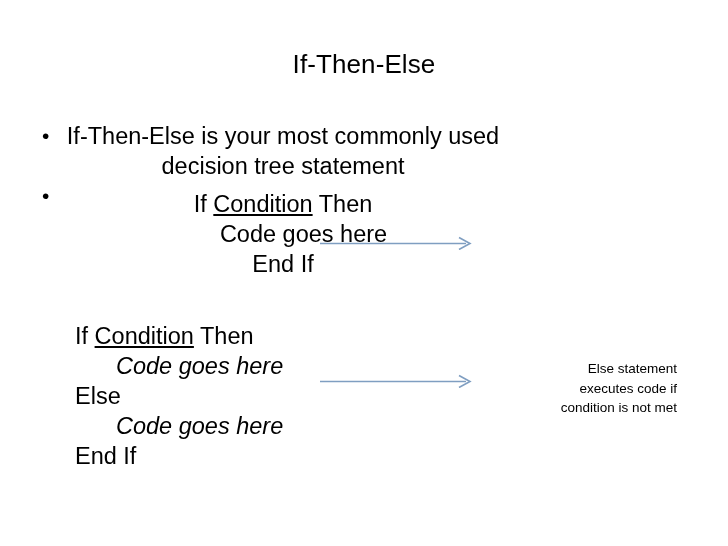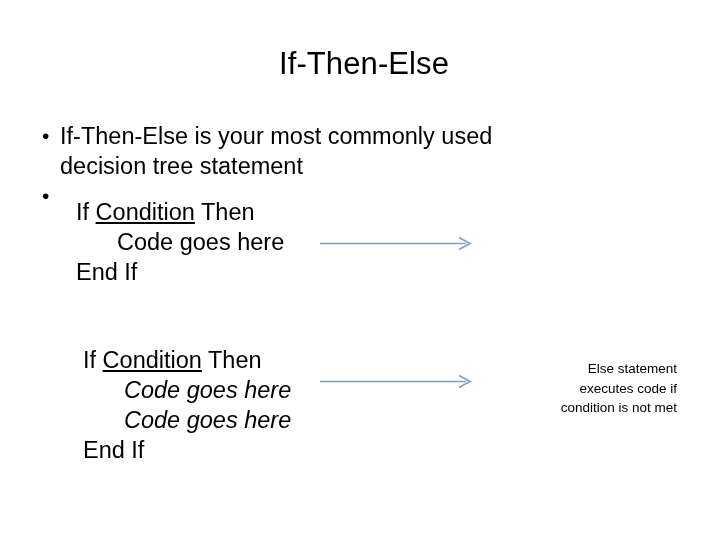--- a/index.html
+++ b/index.html
@@ -19,21 +19,21 @@
     overflow: hidden;
   }
 
   
   #slide-title {
     position: absolute;
     left: 0;
     top: 44px;
     width: 728px;
     text-align: center;
-    font-size: 31px;
+    font-size: 26px;
     line-height: 40px;
     font-weight: 400;
     letter-spacing: 0.1px;
     color: #000000;
     white-space: nowrap;
   }
 
   
   #body {
     position: absolute;
@@ -53,25 +53,26 @@
     width: 24px;
     flex: 0 0 24px;
     font-size: 21px;
     line-height: 30px;
     text-align: left;
     padding-left: 6px;
     box-sizing: border-box;
   }
   .bullet-text {
     flex: 1 1 auto;
+    text-align: center;
   }
 
   
   .code-block {
-    margin: 16px;
+    margin: 8px;
     padding: 0;
   }
   .code-line {
     line-height: 30px;
     white-space: pre;
   }
   .code-line.lvl0 { padding-left: 0; }
   .code-line.lvl1 { padding-left: 41px; }
 
   .underline-word { text-decoration: underline; }
@@ -129,20 +130,21 @@
         </div>
       </span>
     </div>
 
     <div class="gap-line"></div>
 
     <div class="block-two" style="padding-left:31px">
       <div class="code-block">
         <div class="code-line lvl0"><span>If </span><span class="underline-word">Condition</span><span> Then</span></div>
         <div class="code-line lvl1 ital"><span>Code goes here</span></div>
+        <div class="code-line lvl0"><span>Else</span></div>
         <div class="code-line lvl1 ital"><span>Code goes here</span></div>
         <div class="code-line lvl0"><span>End If</span></div>
       </div>
     </div>
 
   </div>
 
 
   <div class="note" id="note-2">Else statement
 executes code if

